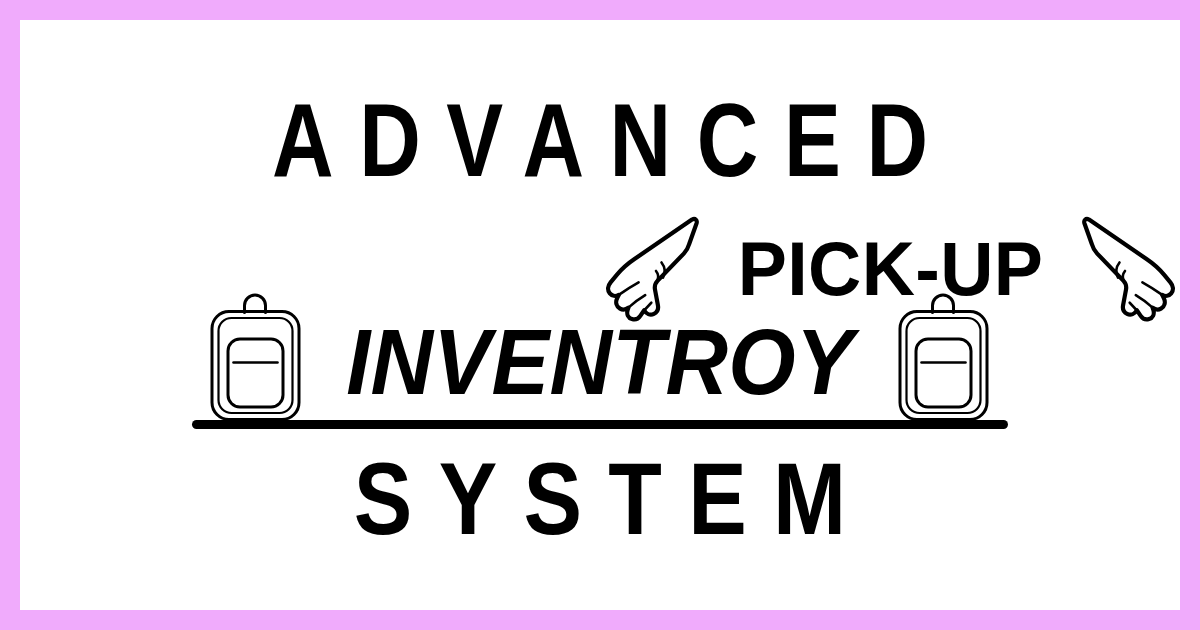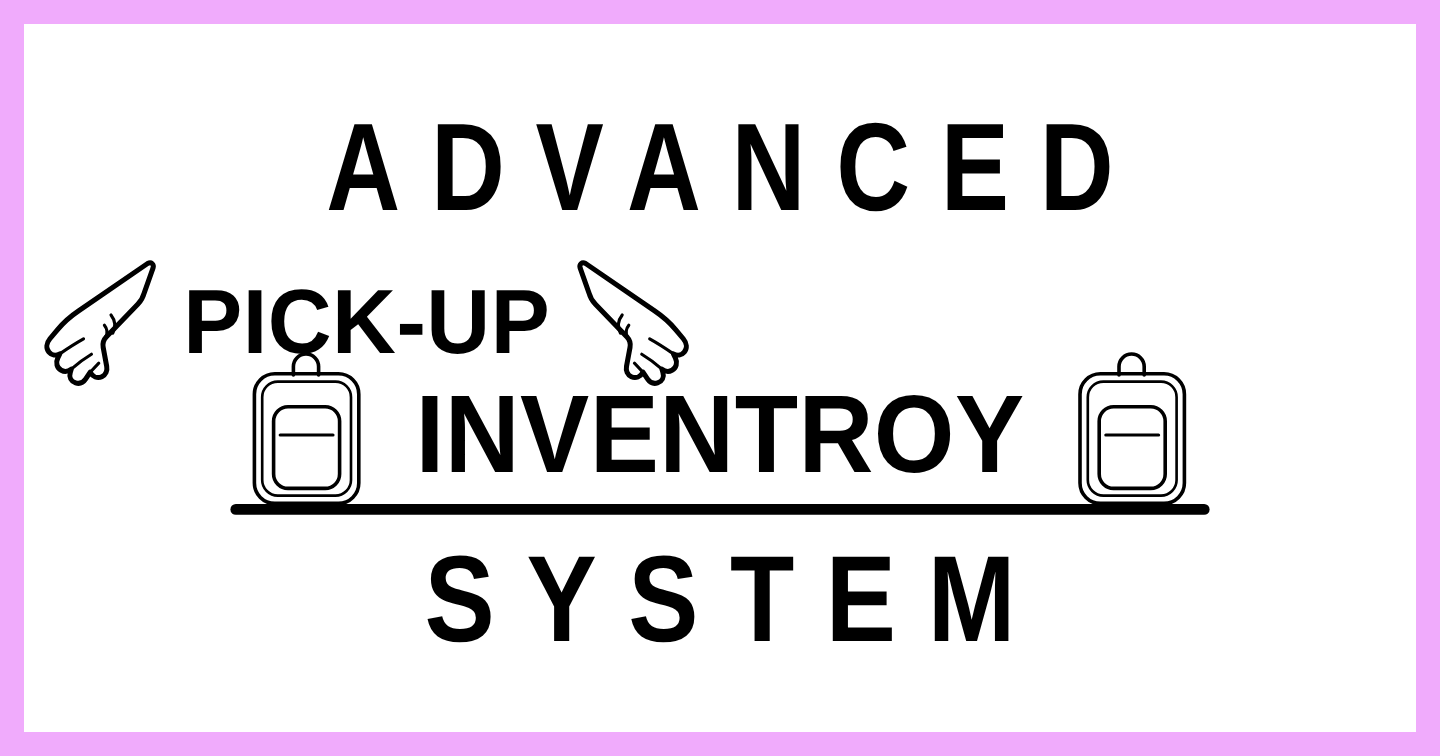--- a/index.html
+++ b/index.html
@@ -48,28 +48,28 @@
     line-height: 104px;
     letter-spacing: 0.30em;
     text-indent: 0.30em;
     transform: scaleX(0.82);
     transform-origin: 50% 50%;
     white-space: nowrap;
   }
 
   
   #band-pickup {
-    left: 12px;
+    left: 0;
     right: 0;
     top: 193px;
     height: 112px;
     display: flex;
     align-items: center;
-    justify-content: flex-start;
-    gap: 12px;
+    justify-content: flex-end;
+    gap: 28px;
   }
   #text-pickup {
     color: #000000;
     font-family: "Liberation Sans", sans-serif;
     font-weight: 700;
     font-size: 76px;
     line-height: 76px;
     letter-spacing: 0.005em;
     white-space: nowrap;
     transform: scaleX(0.97);
@@ -80,20 +80,21 @@
   
   #band-inventory {
     left: 0;
     right: 0;
     top: 272px;
     height: 132px;
     display: flex;
     align-items: center;
     justify-content: center;
     gap: 24px;
+    font-style: italic;
   }
   #text-inventory {
     color: #000000;
     font-family: "Liberation Sans", sans-serif;
     font-weight: 700;
     font-size: 92px;
     line-height: 92px;
     letter-spacing: 0.004em;
     white-space: nowrap;
     transform: scaleX(0.94);

